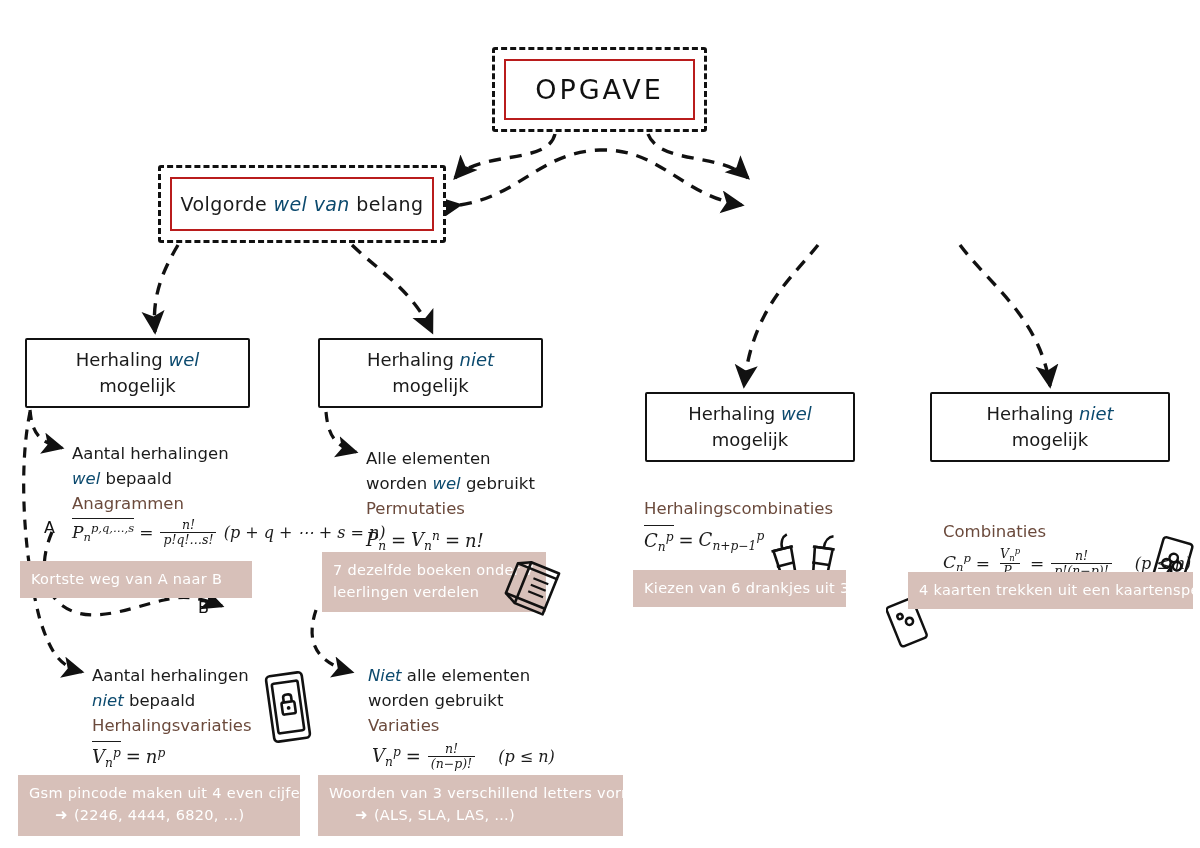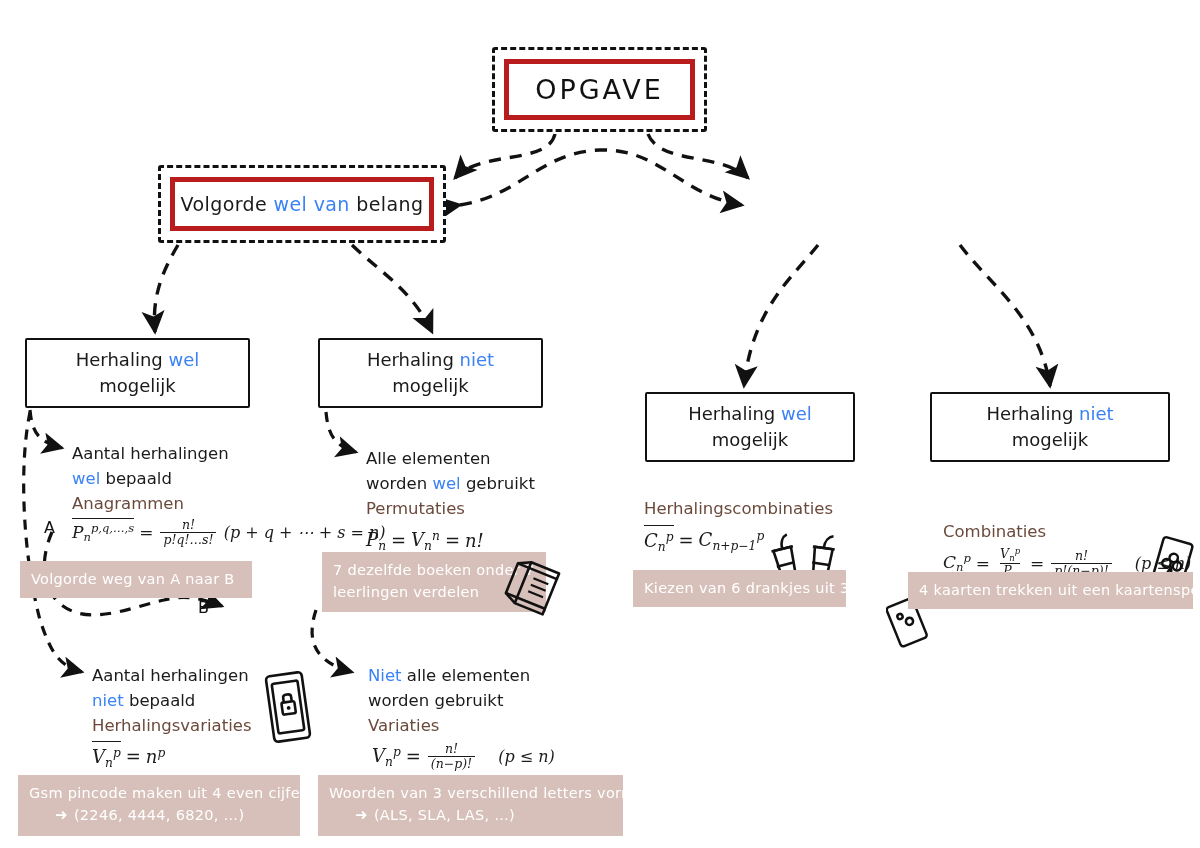--- a/index.html
+++ b/index.html
@@ -35,21 +35,21 @@
   .node { position: absolute; box-sizing: border-box; }
 
   
   .dashdot-frame {
     border: 3px dashed #111;
     border-radius: 3px;
     padding: 9px;
     background: #fff;
   }
   .inner-box {
-    border: 5px solid #b91c1c;
+    border: 2px solid #b91c1c;
     background: #fff;
     display: flex;
     align-items: center;
     justify-content: center;
     width: 100%;
     height: 100%;
     box-sizing: border-box;
   }
   .opgave-text {
     font-family: "DejaVu Sans", sans-serif;
@@ -59,21 +59,21 @@
     font-weight: 400;
   }
 
   
   .branch-text {
     font-size: 19px;
     color: #1a1a1a;
     letter-spacing: 0.4px;
     white-space: nowrap;
   }
-  .red { color: #3b82f6; }
+  .red { color: #0c4a6e; font-style: italic; }
 
   
   .plain-box {
     border: 2.5px solid #111;
     background: #fff;
     display: flex;
     flex-direction: column;
     align-items: center;
     justify-content: center;
     box-sizing: border-box;
@@ -246,21 +246,21 @@
     </div>
     <div class="math paren" style="margin-top:4px;">
       (p&nbsp;+&nbsp;q&nbsp;+&nbsp;⋯&nbsp;+&nbsp;s&nbsp;=&nbsp;n)
     </div>
   </div>
 
   <span class="pt-label" style="left:44px; top:518px;">A</span>
   <span class="pt-label" style="left:198px; top:598px;">B</span>
 
   <div class="tag" style="left:20px; top:561px; width:232px;">
-    <span>Volgorde weg van A naar B</span>
+    <span>Kortste weg van A naar B</span>
   </div>
 
   <div class="desc" style="left:366px; top:446px;">
     <div>Alle elementen</div>
     <div>
       <span>worden </span><span class="red">wel</span><span> gebruikt</span>
     </div>
     <div class="ttl">Permutaties</div>
     <div class="math" style="margin-top:5px; font-size:18px;">
       <span><span class="up">P</span><sub class="s">n</sub></span>

